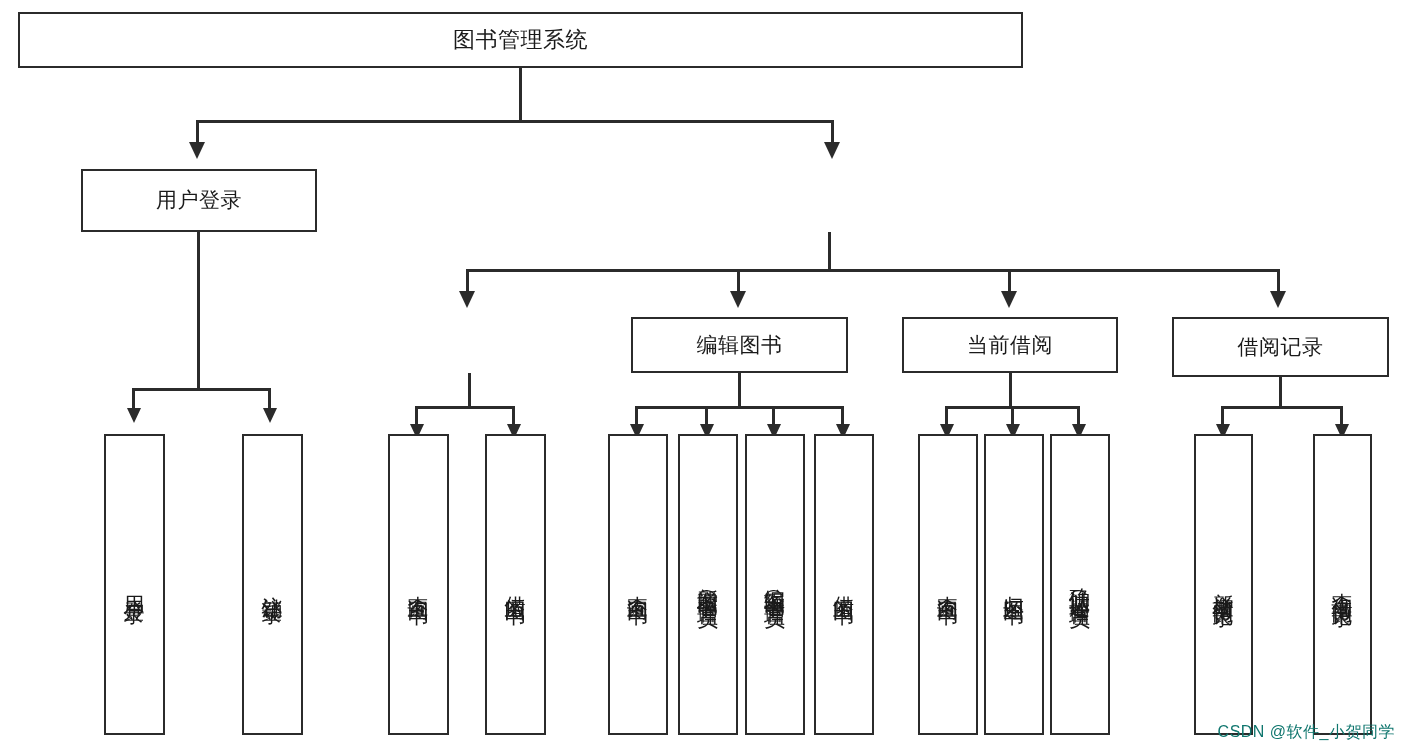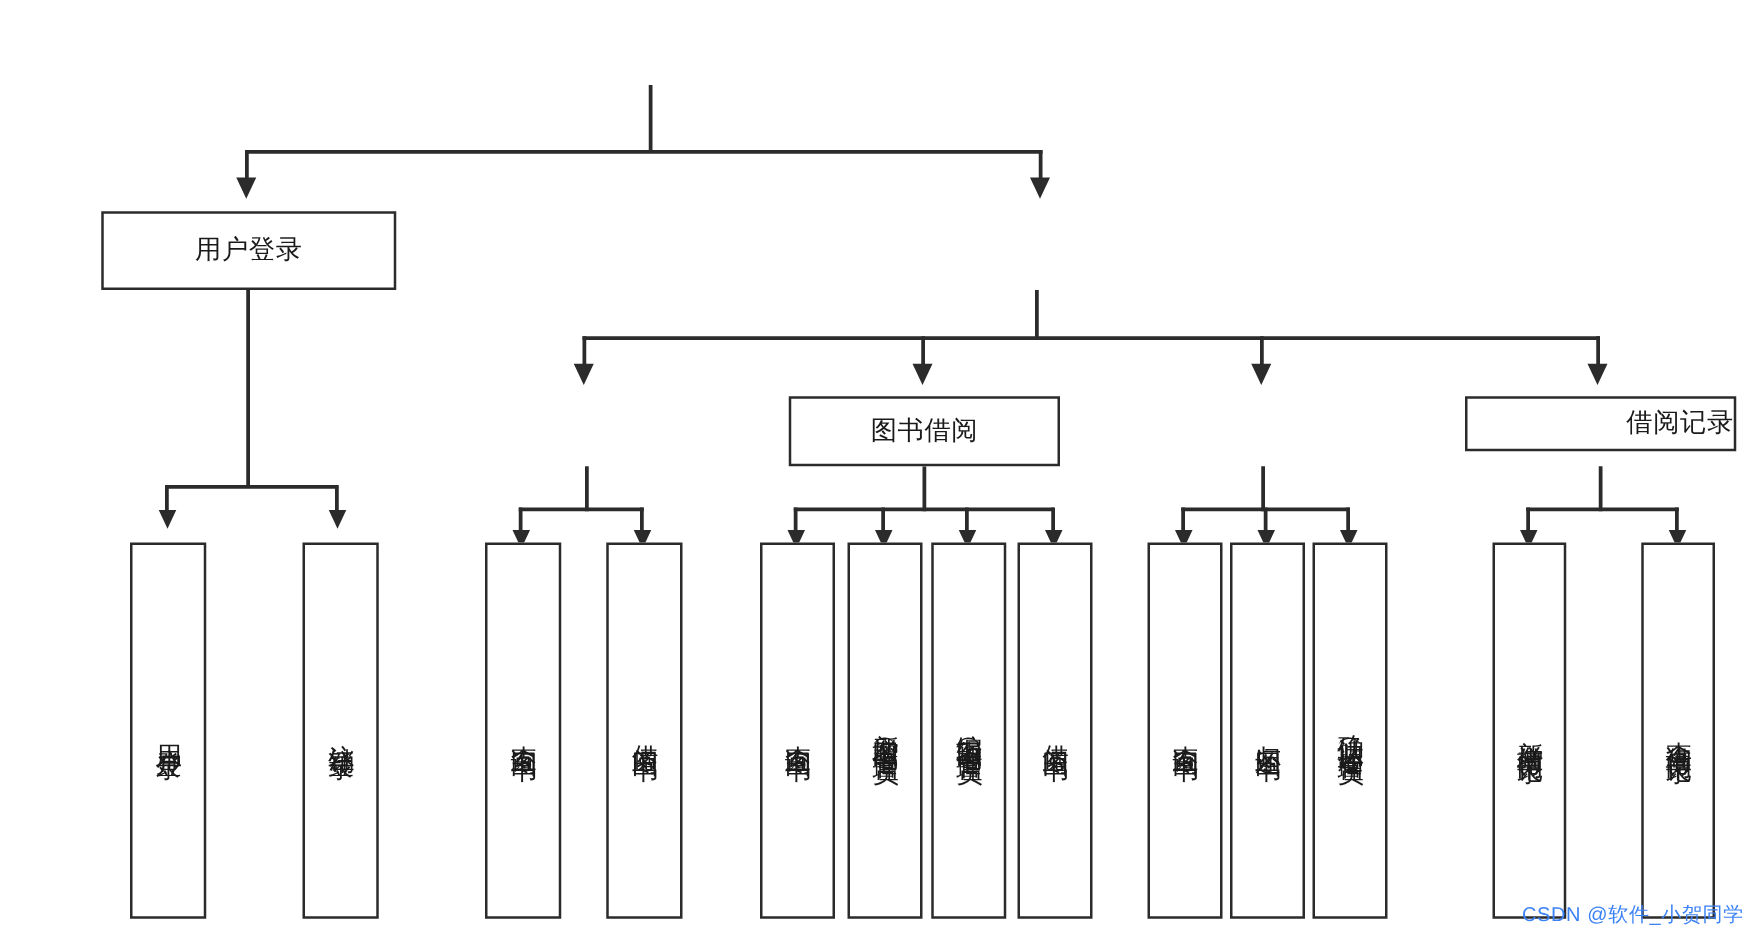--- a/index.html
+++ b/index.html
@@ -74,31 +74,34 @@
     border-left-width: 7px;
     border-right-width: 7px;
     border-top-width: 15px;
   }
 
   #watermark {
     position: absolute;
     right: 10px;
     bottom: 4px;
     font-size: 16px;
-    color: #3b82f6;
+    color: #0f766e;
     white-space: nowrap;
     z-index: 5;
     letter-spacing: 0.5px;
   }
 </style>
 </head>
 <body>
 
 <div id="canvas">
 
+  <div class="node root horiz" style="left:18px; top:12px; width:1005px; height:56px;">
+    <span class="lbl">图书管理系统</span>
+  </div>
 
   <div class="vline" style="left:519px; top:68px; width:3px; height:54px;"></div>
 
   <div class="hline" style="left:196px; top:120px; width:638px; height:3px;"></div>
 
   <div class="vline" style="left:196px; top:120px; width:3px; height:24px;"></div>
   <div class="arrow" style="left:189px; top:142px;"></div>
   <div class="vline" style="left:831px; top:120px; width:3px; height:24px;"></div>
   <div class="arrow" style="left:824px; top:142px;"></div>
 
@@ -118,23 +121,26 @@
   <div class="vline" style="left:466px; top:269px; width:3px; height:24px;"></div>
   <div class="arrow" style="left:459px; top:291px;"></div>
   <div class="vline" style="left:737px; top:269px; width:3px; height:24px;"></div>
   <div class="arrow" style="left:730px; top:291px;"></div>
   <div class="vline" style="left:1008px; top:269px; width:3px; height:24px;"></div>
   <div class="arrow" style="left:1001px; top:291px;"></div>
   <div class="vline" style="left:1277px; top:269px; width:3px; height:24px;"></div>
   <div class="arrow" style="left:1270px; top:291px;"></div>
 
   <div class="node horiz" style="left:631px; top:317px; width:217px; height:56px;">
-    <span class="lbl">图书借阅</span>
-  </div>
-  <div class="node horiz" style="left:1172px; top:317px; width:217px; height:44px;justify-content:flex-end;">
+    <span class="lbl">编辑图书</span>
+  </div>
+  <div class="node horiz" style="left:902px; top:317px; width:216px; height:56px;">
+    <span class="lbl">当前借阅</span>
+  </div>
+  <div class="node horiz" style="left:1172px; top:317px; width:217px; height:60px;">
     <span class="lbl">借阅记录</span>
   </div>
 
   <div class="vline" style="left:468px; top:373px; width:3px; height:36px;"></div>
   <div class="hline" style="left:415px; top:406px; width:100px; height:3px;"></div>
   <div class="vline" style="left:415px; top:406px; width:3px; height:20px;"></div>
   <div class="arrow small" style="left:410px; top:424px;"></div>
   <div class="vline" style="left:512px; top:406px; width:3px; height:20px;"></div>
   <div class="arrow small" style="left:507px; top:424px;"></div>
 

